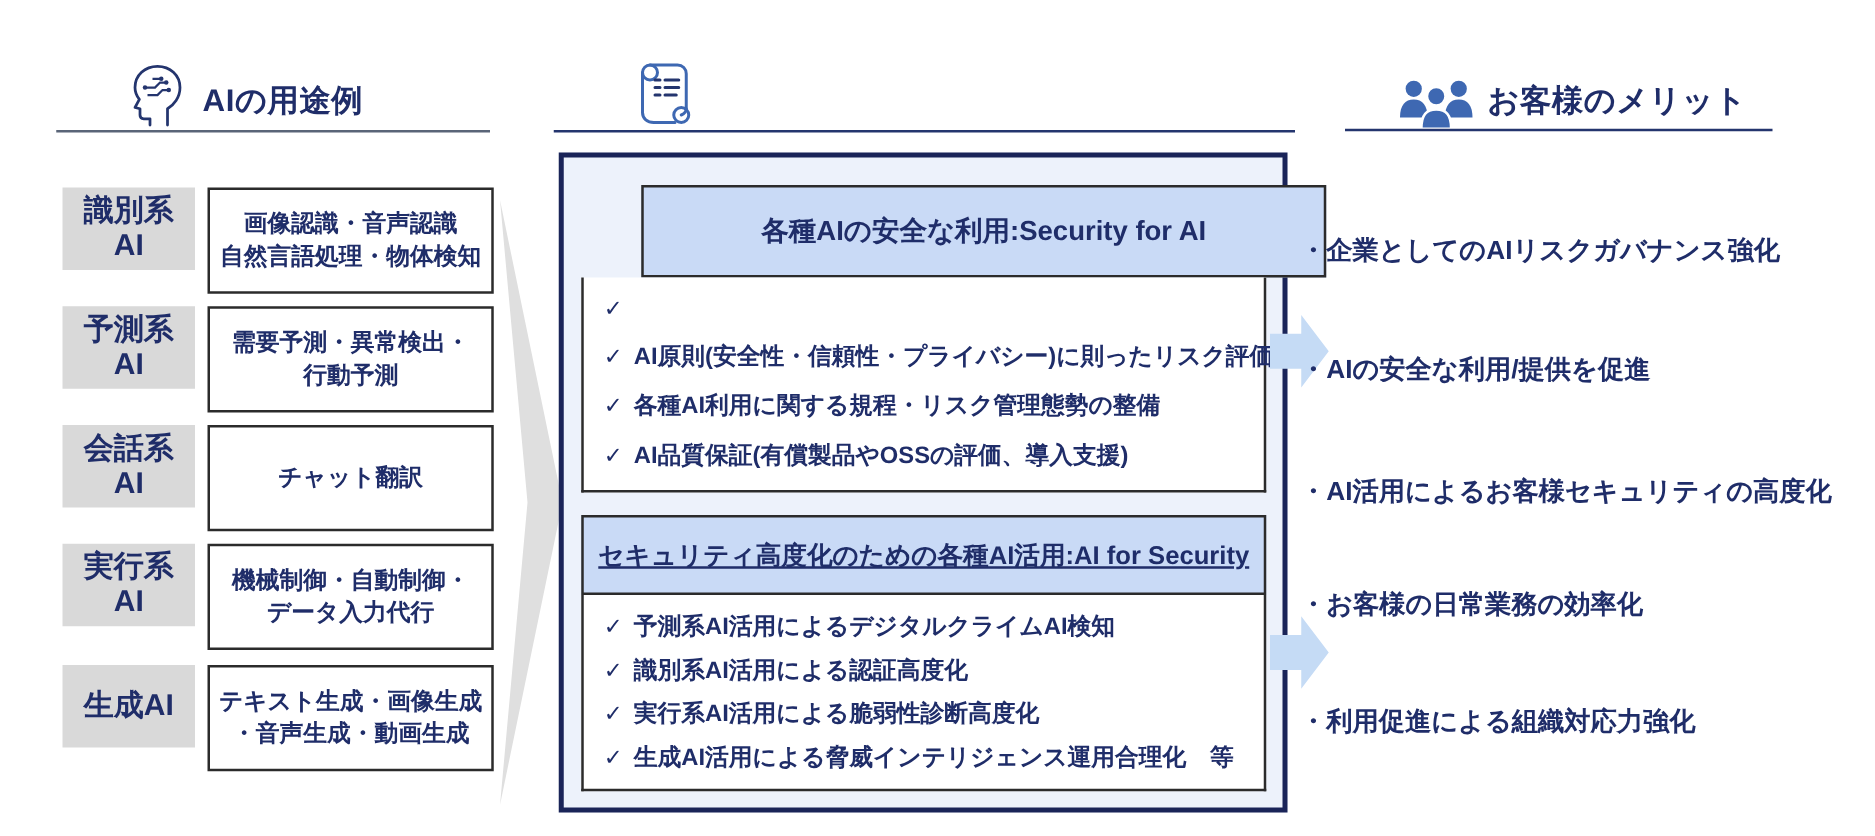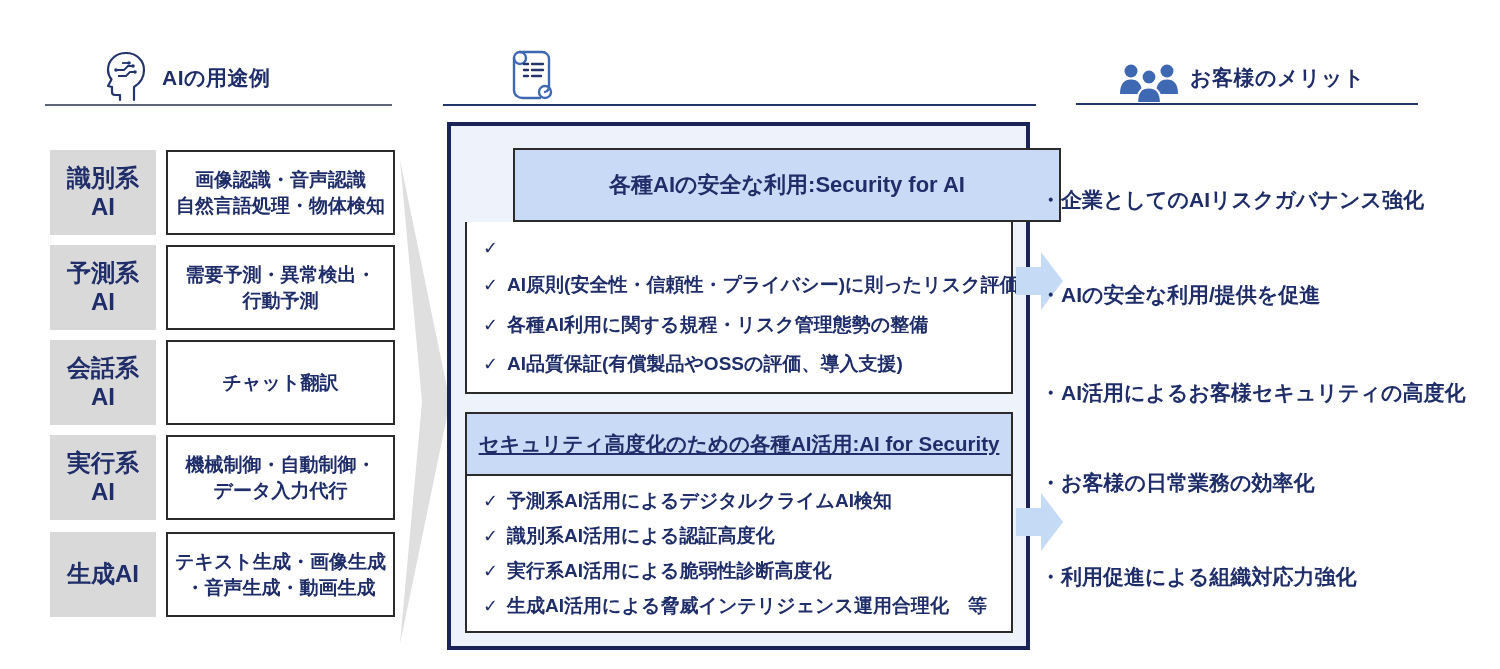--- a/index.html
+++ b/index.html
@@ -8,29 +8,29 @@
     font-family:"Liberation Sans","DejaVu Sans",sans-serif;
     font-weight:bold;
     color:var(--navy_text);
   }
   .canvas {
     position:relative; width:1500px; height:669px; background:#fff;
     overflow:hidden;
   }
   
   .col-head-icon { position:absolute; }
-  .col-title { position:absolute; font-size:21px; letter-spacing:.5px; white-space:nowrap; }
+  .col-title { position:absolute; font-size:25px; letter-spacing:.5px; white-space:nowrap; }
   .underline { position:absolute; height:2px; }
   .underline.gray { background:var(--underline_gray); }
   .underline.navy { background:var(--underline_navy); }
 
   
   .use-row { position:absolute; left:50px; width:341px; height:85px; }
   .use-row .gray-label {
-    position:absolute; left:0; top:0; width:106px; height:85px;
+    position:absolute; left:0; top:0; width:106px; height:66px;
     background:var(--gray_box); display:flex; align-items:center; justify-content:center;
     text-align:center; font-size:24px; line-height:1.18; white-space:pre-line;
   }
   .use-row .white-desc {
     position:absolute; left:116px; top:0; width:229px; height:85px;
     background:#fff; border:2px solid var(--box_border);
     display:flex; align-items:center; justify-content:center;
     text-align:center; font-size:19px; line-height:1.35; white-space:pre-line;
   }
   .r1{top:150px}.r2{top:245px}.r3{top:340px}.r4{top:435px}.r5{top:532px}

